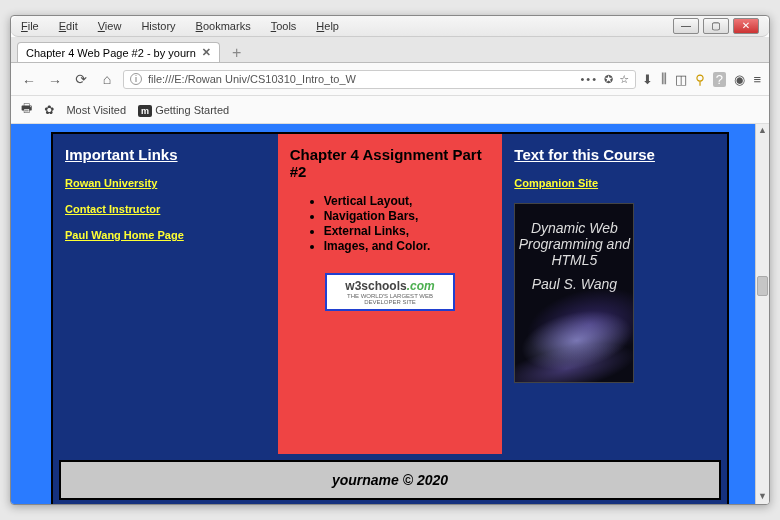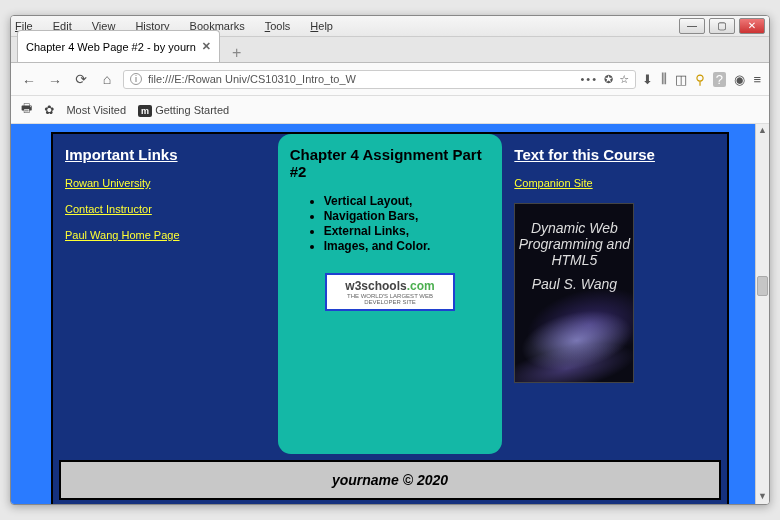--- a/index.html
+++ b/index.html
@@ -22,23 +22,24 @@
     box-shadow: 0 2px 10px rgba(0,0,0,.3);
     display: flex;
     flex-direction: column;
     overflow: hidden;
   }
   .menubar {
     background: linear-gradient(#f6f6f6,#e9e9e9);
     border-bottom: 1px solid #ccc;
     display: flex;
     align-items: center;
-    padding: 2px 4px;
+    padding: 2px 10px;
     font-size: 11px;
     color: #333;
+    border-radius: 7px;
   }
   .menubar span { margin-right: 10px; cursor: default; }
   .menubar span u { text-decoration: underline; }
   .win-controls {
     margin-left: auto;
     display: flex;
     gap: 4px;
   }
   .win-btn {
     width: 26px; height: 16px;
@@ -57,21 +58,21 @@
     background: #e6e6e6;
     padding: 4px 6px 0;
     border-bottom: 1px solid #bbb;
     height: 26px;
   }
   .tab {
     background: #fff;
     border: 1px solid #bbb;
     border-bottom: none;
     border-radius: 4px 4px 0 0;
-    padding: 9px 8px;
+    padding: 3px 8px;
     font-size: 11px;
     display: flex;
     align-items: center;
     gap: 6px;
     max-width: 220px;
   }
   .tab-close { color:#666; font-weight:bold; cursor:pointer; }
   .tab-new { margin-left:6px; color:#888; font-size:16px; padding:0 6px; cursor:pointer; }
   .toolbar {
     display:flex;
@@ -131,51 +132,51 @@
     background:#15317e;
     display:flex;
     flex-direction:column;
   }
   .cols { display:flex; min-height:320px; }
   .col {
     flex:1;
     padding:12px;
   }
   .col.left, .col.right { background:#15317e; color:#fff; }
-  .col.mid { background:#14b8a6; color:#000;border-radius:13px; }
+  .col.mid { background:#ef4444; color:#000; }
   .col h2 {
     font-size:15px;
     font-weight:bold;
     text-decoration:underline;
     margin-bottom:14px;
   }
   .col.left h2, .col.right h2 { color:#fff; }
   .col.mid h2 { color:#000; text-decoration:none; }
   .links a {
     display:block;
     color:#ffff33;
-    font-weight:normal;
+    font-weight:bold;
     font-size:11px;
     text-decoration:underline;
     margin:14px 0;
   }
   .col.mid ul { margin:6px 0 14px 18px; font-weight:bold; font-size:12px; }
   .col.mid li { margin:1px 16px; }
   .w3img {
     border:2px solid #2040d0;
     background:#fff;
     width:130px;
     margin:20px auto 0;
     text-align:center;
     padding:4px 2px;
     font-size:6px;
     color:#666;
   }
   .w3img .w3t { font-size:12px; font-weight:bold; color:#444; }
-  .w3img .w3t .grn{color:#4caf50;}
+  .w3img .w3t .grn{color:#4caf50;font-style:italic;}
   .bookcover {
     width:120px;height:180px;
     background:#0a0a14;
     border:1px solid #444;
     margin-top:8px;
     position:relative;
     overflow:hidden;
     color:#ddd;
     font-size:14px;
     text-align:center;

